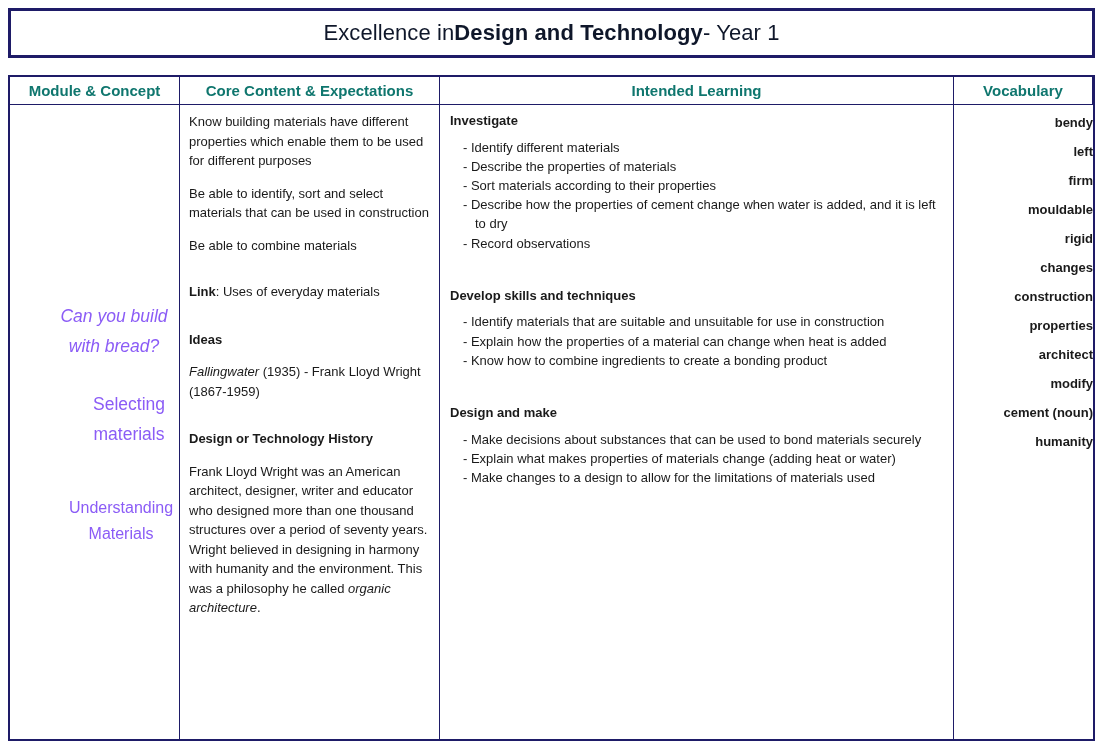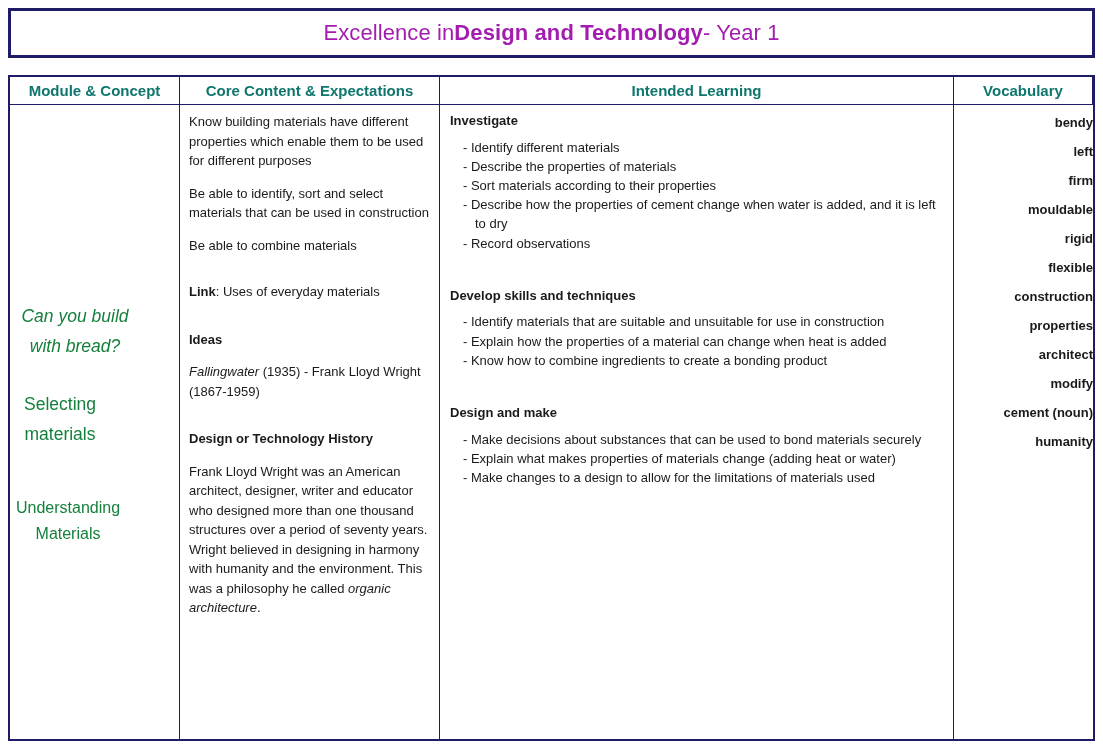--- a/index.html
+++ b/index.html
@@ -14,21 +14,21 @@
   .page { position: absolute; inset: 0; }
 
   
   .title-box {
     position: absolute;
     left: 8px; top: 8px;
     width: 1087px; height: 50px;
     border: 3px solid #1e1b67;
     display: flex; align-items: center; justify-content: center;
     font-size: 22px;
-    color: #a21caf;
+    color: #0f172a;
     letter-spacing: 0.1px;
   }
   .title-box b { font-weight: bold; }
 
   
   .curriculum-table {
     position: absolute;
     left: 8px; top: 75px;
     width: 1087px;
     border: 2px solid #1e1b67;
@@ -48,22 +48,22 @@
     border-right: 1.5px solid #1e1b67;
     height: 634px;
     font-size: 13px;
     line-height: 1.5;
     overflow: hidden;
   }
   .td:last-child { border-right: none; text-align: right; }
 
   
   .module-cell {
-    display: flex; flex-direction: column; align-items: flex-start;
-    text-align: center; color: #15803d;
+    display: flex; flex-direction: column; align-items: flex-end;
+    text-align: center; color: #8b5cf6;
   }
   .module-question {
     margin-top: 196px;
     max-width: 130px;
     font-style: italic;
     font-size: 17.5px;
     line-height: 1.72;
   }
   .module-concept {
     margin-top: 28px;
@@ -178,21 +178,21 @@
       </div>
 
     </div>
 
     <div class="td vocab-cell">
       <div class="vocab-item">bendy</div>
       <div class="vocab-item">left</div>
       <div class="vocab-item">firm</div>
       <div class="vocab-item">mouldable</div>
       <div class="vocab-item">rigid</div>
-      <div class="vocab-item">flexible</div>
+      <div class="vocab-item">changes</div>
       <div class="vocab-item">construction</div>
       <div class="vocab-item">properties</div>
       <div class="vocab-item">architect</div>
       <div class="vocab-item">modify</div>
       <div class="vocab-item">cement (noun)</div>
       <div class="vocab-item">humanity</div>
     </div>
 
   </div>
 </div>

